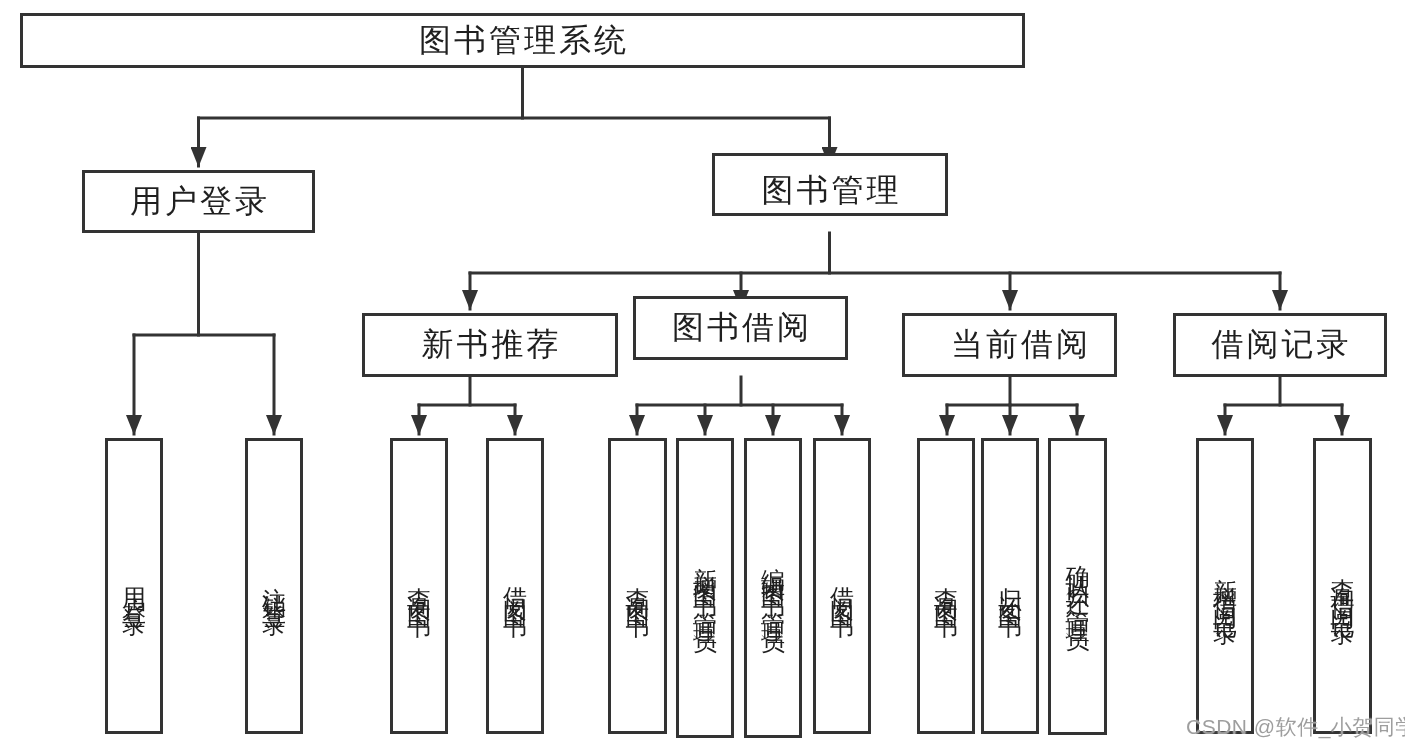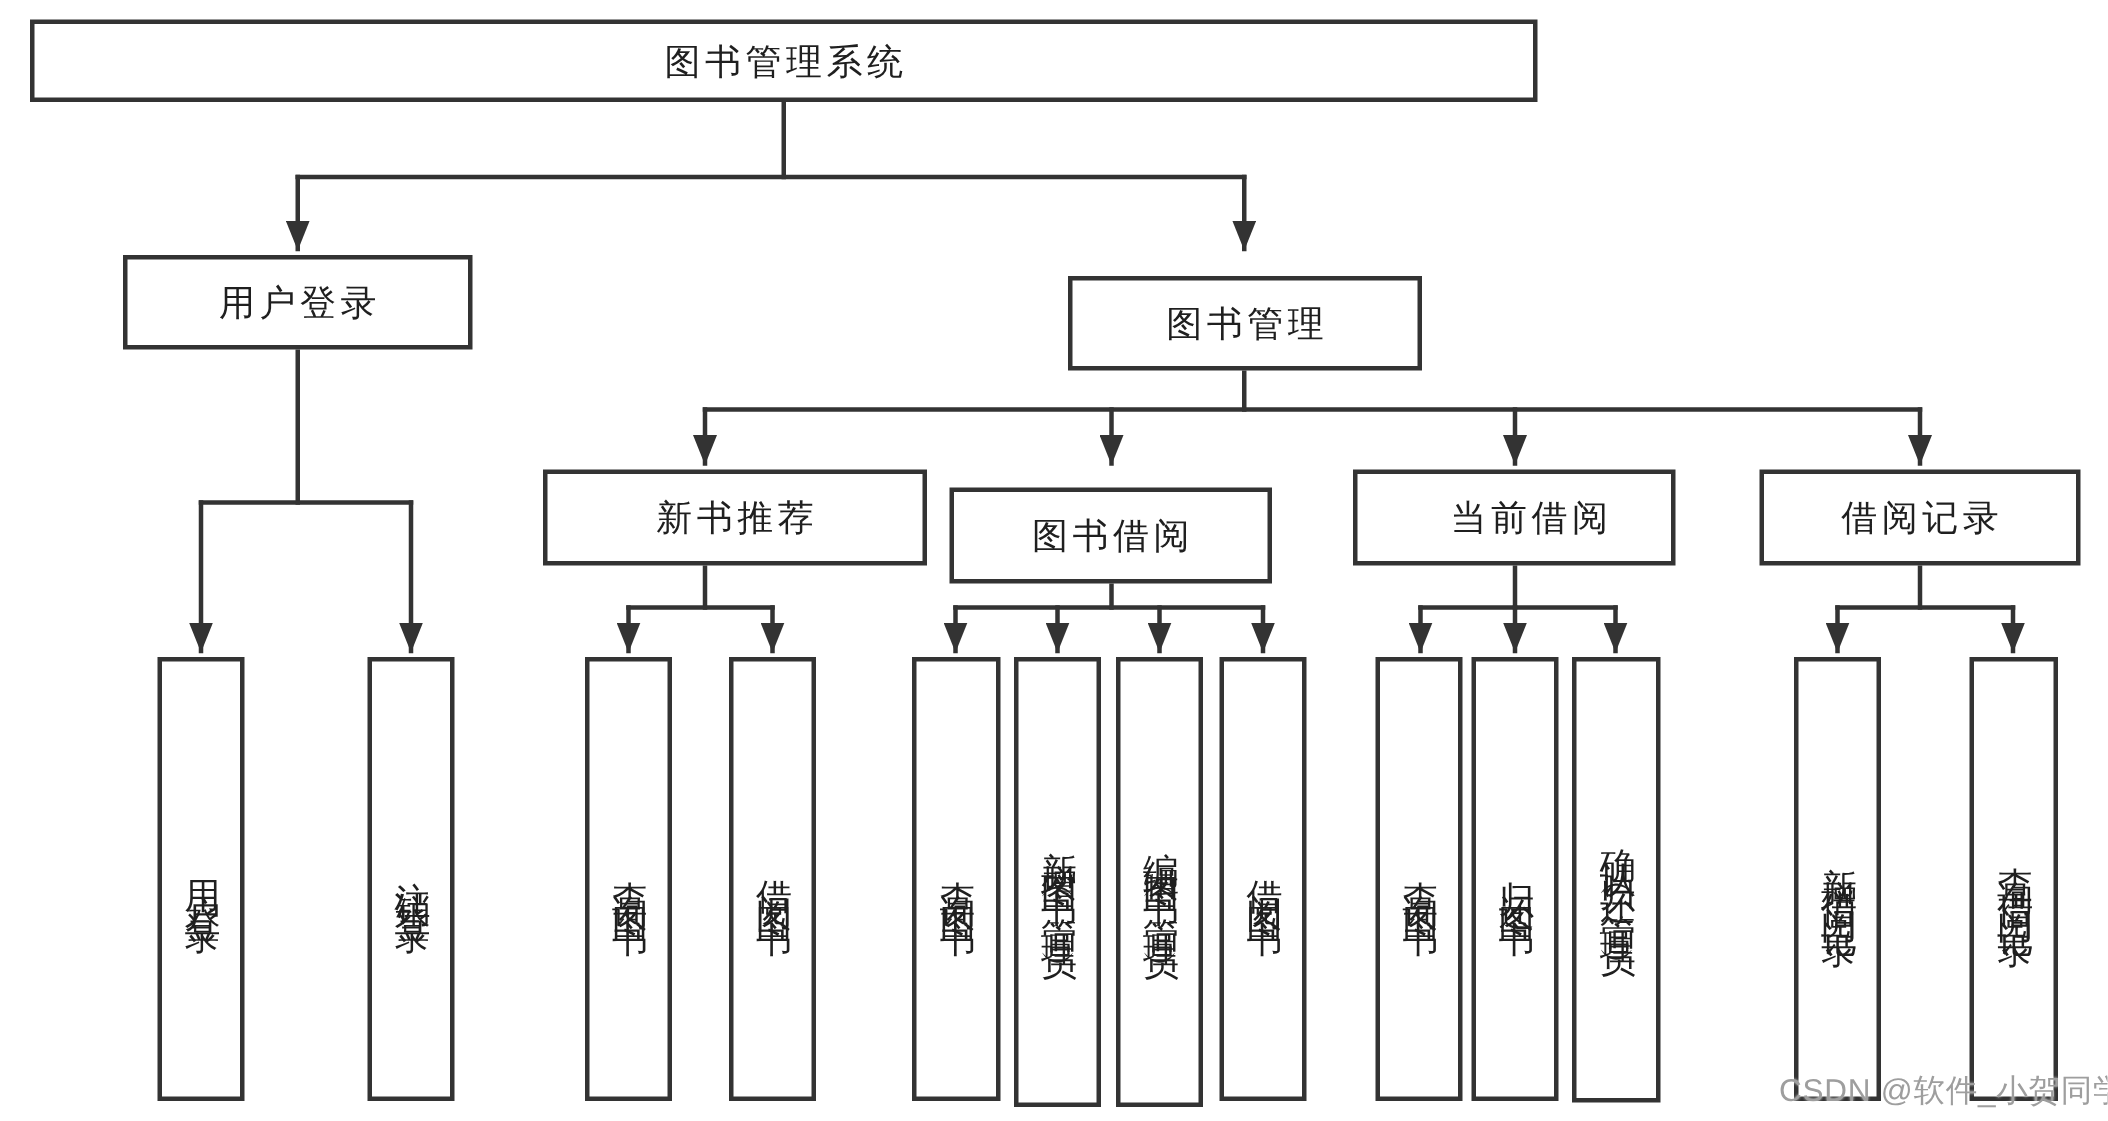--- a/index.html
+++ b/index.html
@@ -30,21 +30,21 @@
     box-sizing: border-box;
     border: 3px solid #333333;
     background: #ffffff;
     display: flex;
     align-items: center;
     justify-content: center;
     z-index: 2;
     color: #1f1f1f;
   }
   .node .lbl {
-    font-size: 24px;
+    font-size: 32px;
     letter-spacing: 3px;
     white-space: nowrap;
     color: #1f1f1f;
   }
   .node.h .lbl { text-indent: 3px; }
   .node.v .lbl {
     writing-mode: vertical-rl;
     text-orientation: mixed;
     font-size: 24px;
     letter-spacing: 9px;
@@ -118,28 +118,28 @@
     </g>
   </svg>
 
   <div class="node h" style="left:20px; top:13px; width:1005px; height:55px;">
     <span class="lbl">图书管理系统</span>
   </div>
 
   <div class="node h" style="left:82px; top:170px; width:233px; height:63px;">
     <span class="lbl">用户登录</span>
   </div>
-  <div class="node h" style="left:712px; top:184px; width:236px; height:63px;">
+  <div class="node h" style="left:712px; top:153px; width:236px; height:63px;align-items:flex-end;">
     <span class="lbl">图书管理</span>
   </div>
 
   <div class="node h" style="left:362px; top:313px; width:256px; height:64px;">
     <span class="lbl">新书推荐</span>
   </div>
-  <div class="node h" style="left:633px; top:325px; width:215px; height:64px;">
+  <div class="node h" style="left:633px; top:296px; width:215px; height:64px;">
     <span class="lbl">图书借阅</span>
   </div>
   <div class="node h" style="left:902px; top:313px; width:215px; height:64px;padding-left:20px;">
     <span class="lbl">当前借阅</span>
   </div>
   <div class="node h" style="left:1173px; top:313px; width:214px; height:64px;">
     <span class="lbl">借阅记录</span>
   </div>
 
   <div class="node v" style="left:105px; top:438px; width:58px; height:296px;">

